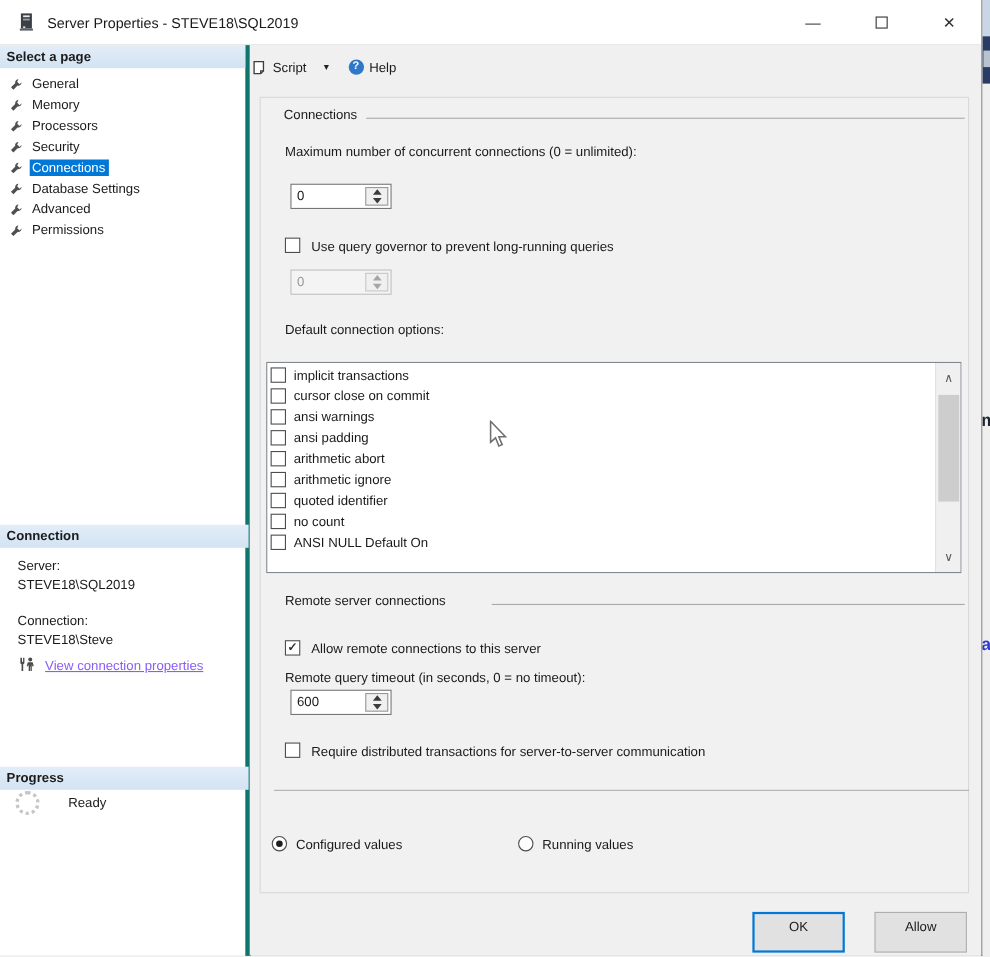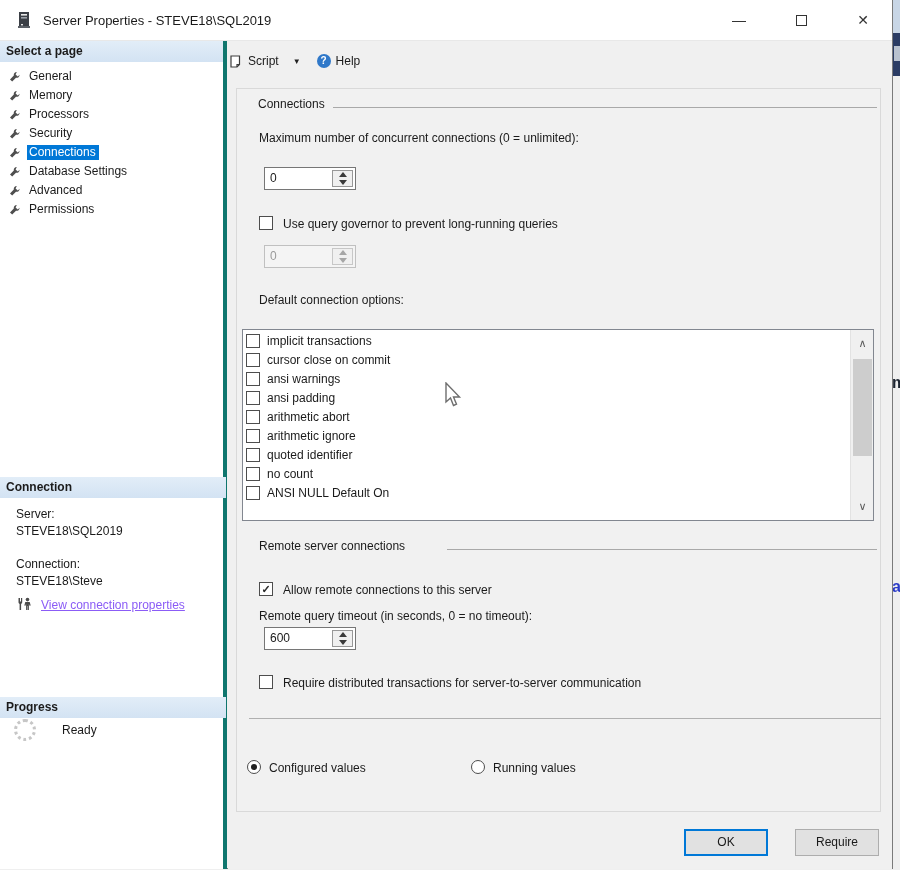--- a/index.html
+++ b/index.html
@@ -99,21 +99,21 @@
   .opt-row .cb { left:3px; top:2px; }
   .opt-row .opt-label { position:absolute; left:24px; top:2px; white-space:nowrap; }
   #scrollbar { position:absolute; right:0; top:0; width:23px; height:190px; background:#f0f0f0;
                border-left:1px solid #e2e2e2; }
   .sb-btn { position:absolute; left:0; width:23px; height:27px; display:flex; align-items:center;
             justify-content:center; color:#5a5a5a; font-size:11px; }
   #sb-up { top:0; } #sb-down { bottom:0; }
   #sb-thumb { position:absolute; left:2px; top:29px; width:19px; height:97px; background:#cdcdcd; }
 
   
-  .btn { position:absolute; top:829px; width:84px; height:27px; background:#e1e1e1;
+  .btn { position:absolute; top:829px; width:84px; height:37px; background:#e1e1e1;
          border:1px solid #adadad; text-align:center; line-height:25px; }
   #ok-btn { left:684px; border:2px solid #0078d7; line-height:23px; }
   #cancel-btn { left:795px; }
 
   #cursor { position:absolute; left:444px; top:382px; z-index:60; }
 </style>
 </head>
 <body>
 
 <div class="bg-frag" id="frag-topblue"></div>
@@ -355,18 +355,18 @@
       <div class="abs group-line" style="left:12px; top:629px; width:632px; background:#b0b0b0"></div>
 
       <div class="radio on" style="left:10px; top:671px"></div>
       <div class="lbl" style="left:32px; top:672px">Configured values</div>
       <div class="radio" style="left:234px; top:671px"></div>
       <div class="lbl" style="left:256px; top:672px">Running values</div>
     </div>
   </div>
 
   <div class="btn" id="ok-btn">OK</div>
-  <div class="btn" id="cancel-btn">Require</div>
+  <div class="btn" id="cancel-btn">Allow</div>
 </div>
 
 <svg id="cursor" width="19" height="28" viewBox="0 0 19 28">
   <path d="M2 1 L2 20 L6.5 16 L9.5 23.5 L12.5 22.2 L9.5 15 L15.5 15 Z" fill="#ffffff" stroke="#6e6e6e" stroke-width="1.4"></path>
 </svg>
 
 </body></html>

